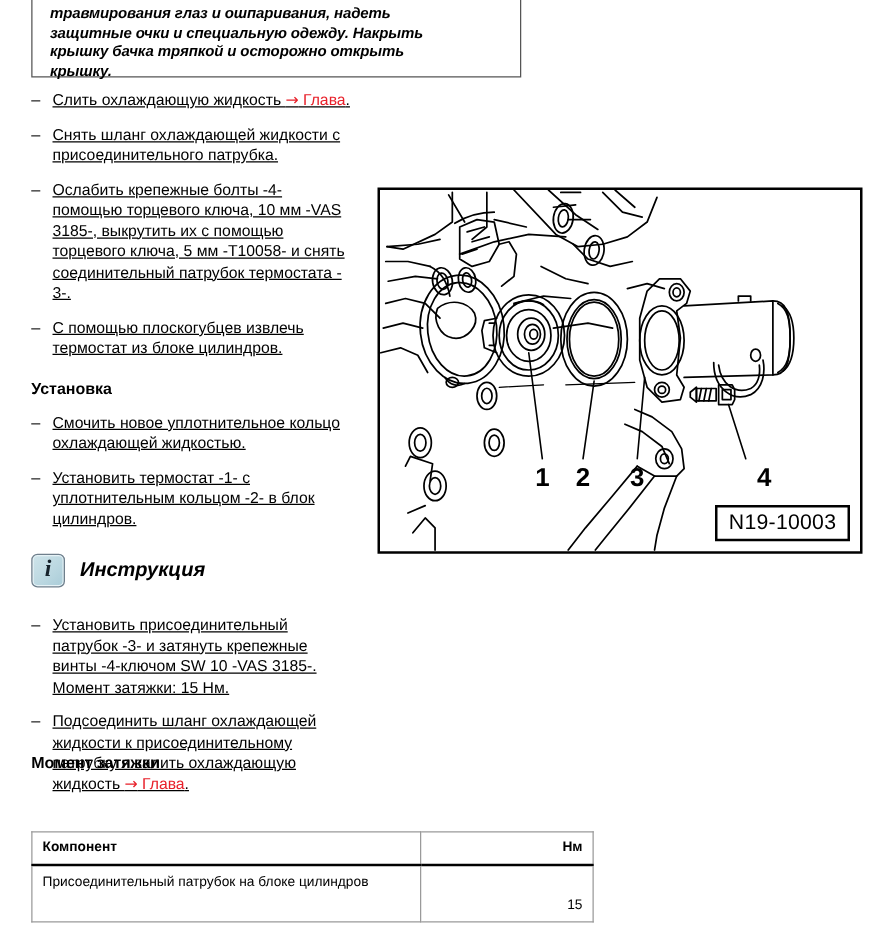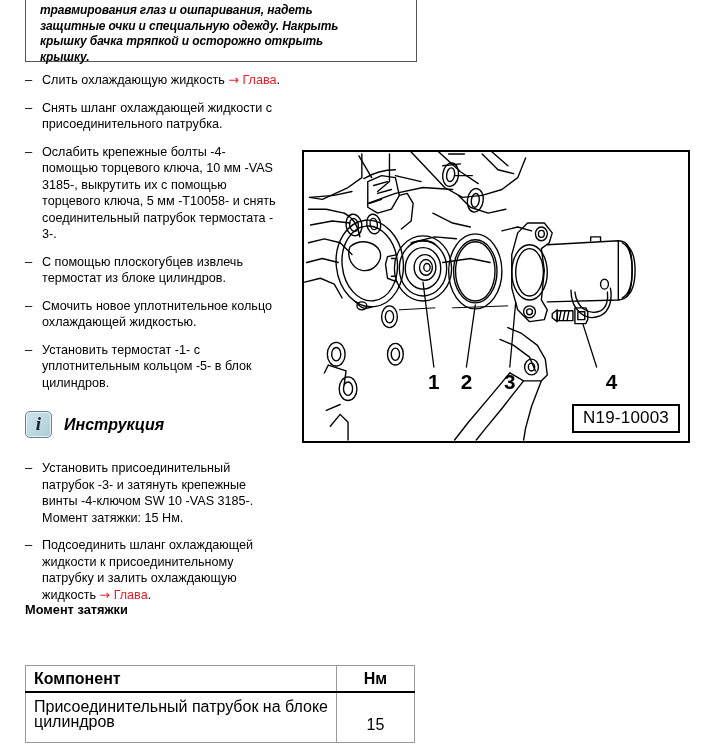--- a/index.html
+++ b/index.html
@@ -56,20 +56,21 @@
     flex: 0 0 17px;
     font-size: 13px;
     line-height: 16.5px;
     color: #000;
   }
   .bullet-body {
     flex: 1 1 auto;
     font-size: 12.6px;
     line-height: 16.5px;
     white-space: pre-line;
+    text-decoration: underline;
   }
   .bullet-body .ref {
     color: #e8202a;
     white-space: nowrap;
   }
   .bullet-body .arrow {
     color: #e8202a;
     font-family: "DejaVu Sans", sans-serif;
   }
 
@@ -129,44 +130,44 @@
     position: absolute;
     left: 25px;
     top: 602px;
     font-size: 12.8px;
     font-weight: bold;
   }
   table.torque {
     position: absolute;
     left: 25px;
     top: 665px;
-    width: 390px;
+    width: 450px;
     border-collapse: collapse;
-    font-size: 16px;
+    font-size: 11px;
   }
   table.torque th,
   table.torque td {
     border: 1px solid #9a9a9a;
     padding: 5px 8px;
     vertical-align: top;
     line-height: 15.5px;
   }
   table.torque thead th {
     font-weight: bold;
     border-bottom: 2.5px solid #000000;
     padding: 5px 8px 4px 8px;
   }
   table.torque th.col-comp,
   table.torque td.col-comp {
     text-align: left;
     width: 294px;
   }
   table.torque th.col-val,
   table.torque td.col-val {
-    text-align: center;
+    text-align: right;
   }
   table.torque td.col-comp {
     padding-top: 6px;
     padding-bottom: 12px;
   }
   table.torque td.col-val {
     padding-top: 24px;
   }
 
   
@@ -229,31 +230,32 @@
 соединительный патрубок термостата -
 3-.</div>
   </div>
 
   <div class="bullet-item">
     <div class="bullet-dash">–</div>
     <div class="bullet-body">С помощью плоскогубцев извлечь
 термостат из блоке цилиндров.</div>
   </div>
 
+  <h2 class="section-title">Установка</h2>
 
   <div class="bullet-item">
     <div class="bullet-dash">–</div>
     <div class="bullet-body">Смочить новое уплотнительное кольцо
 охлаждающей жидкостью.</div>
   </div>
 
   <div class="bullet-item">
     <div class="bullet-dash">–</div>
     <div class="bullet-body">Установить термостат -1- с
-уплотнительным кольцом -5- в блок
+уплотнительным кольцом -2- в блок
 цилиндров.</div>
   </div>
 
   <div class="note-block">
     <div class="note-head">
       <div class="note-icon">
         <span>i</span>
       </div>
       <div class="note-title">Инструкция</div>
     </div>

